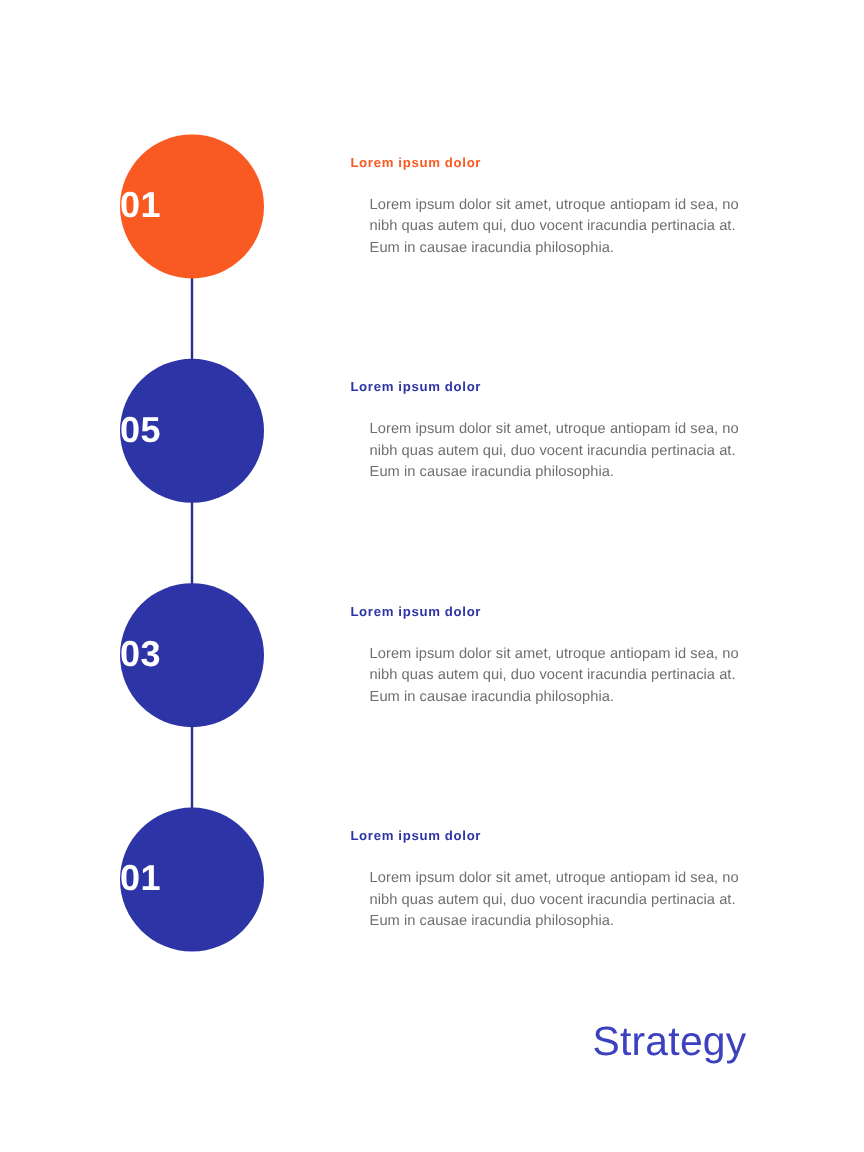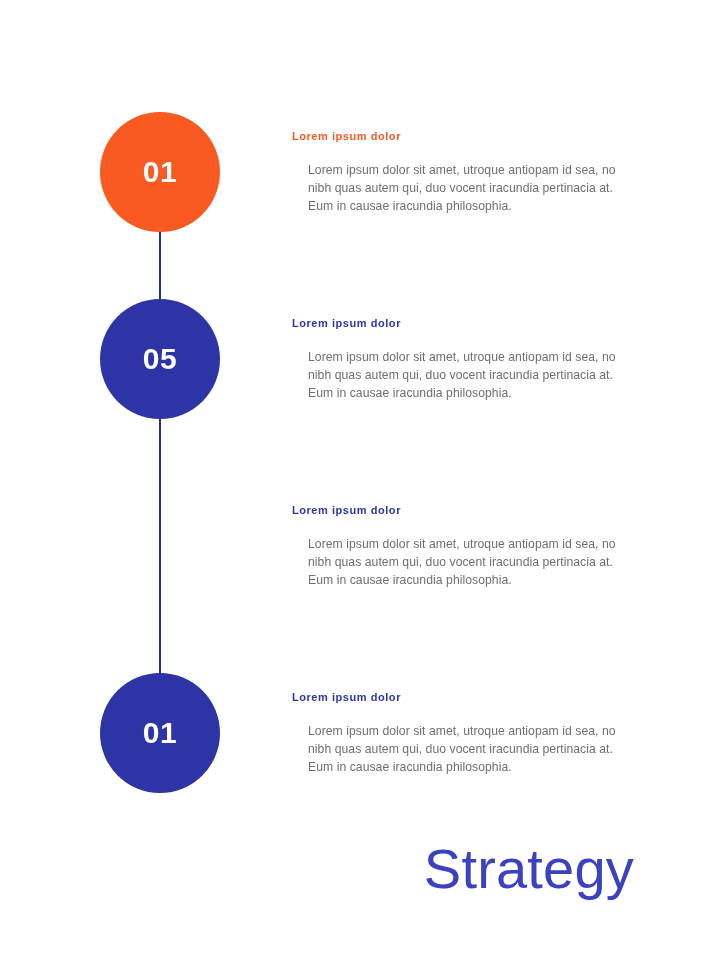--- a/index.html
+++ b/index.html
@@ -58,21 +58,21 @@
   .bubble {
     position: absolute;
     left: 100px;
     top: 0;
     width: 120px;
     height: 120px;
     border-radius: 50%;
     background: #2d35a6;
     display: flex;
     align-items: center;
-    justify-content: center;
+    justify-content: flex-start;
     box-sizing: border-box;
   }
   .bubble.accent {
     background: #f95a22;
   }
   .bubble-number {
     color: #ffffff;
     font-size: 30px;
     font-weight: bold;
     letter-spacing: 0.5px;
@@ -108,26 +108,26 @@
     color: #6f6f6f;
     margin: 16px;
     letter-spacing: 0.05px;
   }
 
   
   .footer-title {
     position: absolute;
     right: 82px;
     top: 834px;
-    font-size: 56px;
+    font-size: 34px;
     font-weight: normal;
     color: #3b41bf;
     letter-spacing: 0.2px;
     line-height: 1.1;
-    margin: 4px;
+    margin: 16px;
     text-align: left;
     white-space: nowrap;
   }
 </style>
 </head>
 <body>
 
 <div class="slide">
 
   <div class="connector"></div>
@@ -148,20 +148,23 @@
       <div class="bubble">
         <span class="bubble-number">05</span>
       </div>
       <div class="step-body">
         <p class="step-heading">Lorem ipsum dolor</p>
         <p class="step-text">Lorem ipsum dolor sit amet, utroque antiopam id sea, no nibh quas autem qui, duo vocent iracundia pertinacia at. Eum in causae iracundia philosophia.</p>
       </div>
     </div>
 
     <div class="step step-3">
+      <div class="bubble">
+        <span class="bubble-number">03</span>
+      </div>
       <div class="step-body">
         <p class="step-heading">Lorem ipsum dolor</p>
         <p class="step-text">Lorem ipsum dolor sit amet, utroque antiopam id sea, no nibh quas autem qui, duo vocent iracundia pertinacia at. Eum in causae iracundia philosophia.</p>
       </div>
     </div>
 
     <div class="step step-4">
       <div class="bubble">
         <span class="bubble-number">01</span>
       </div>

